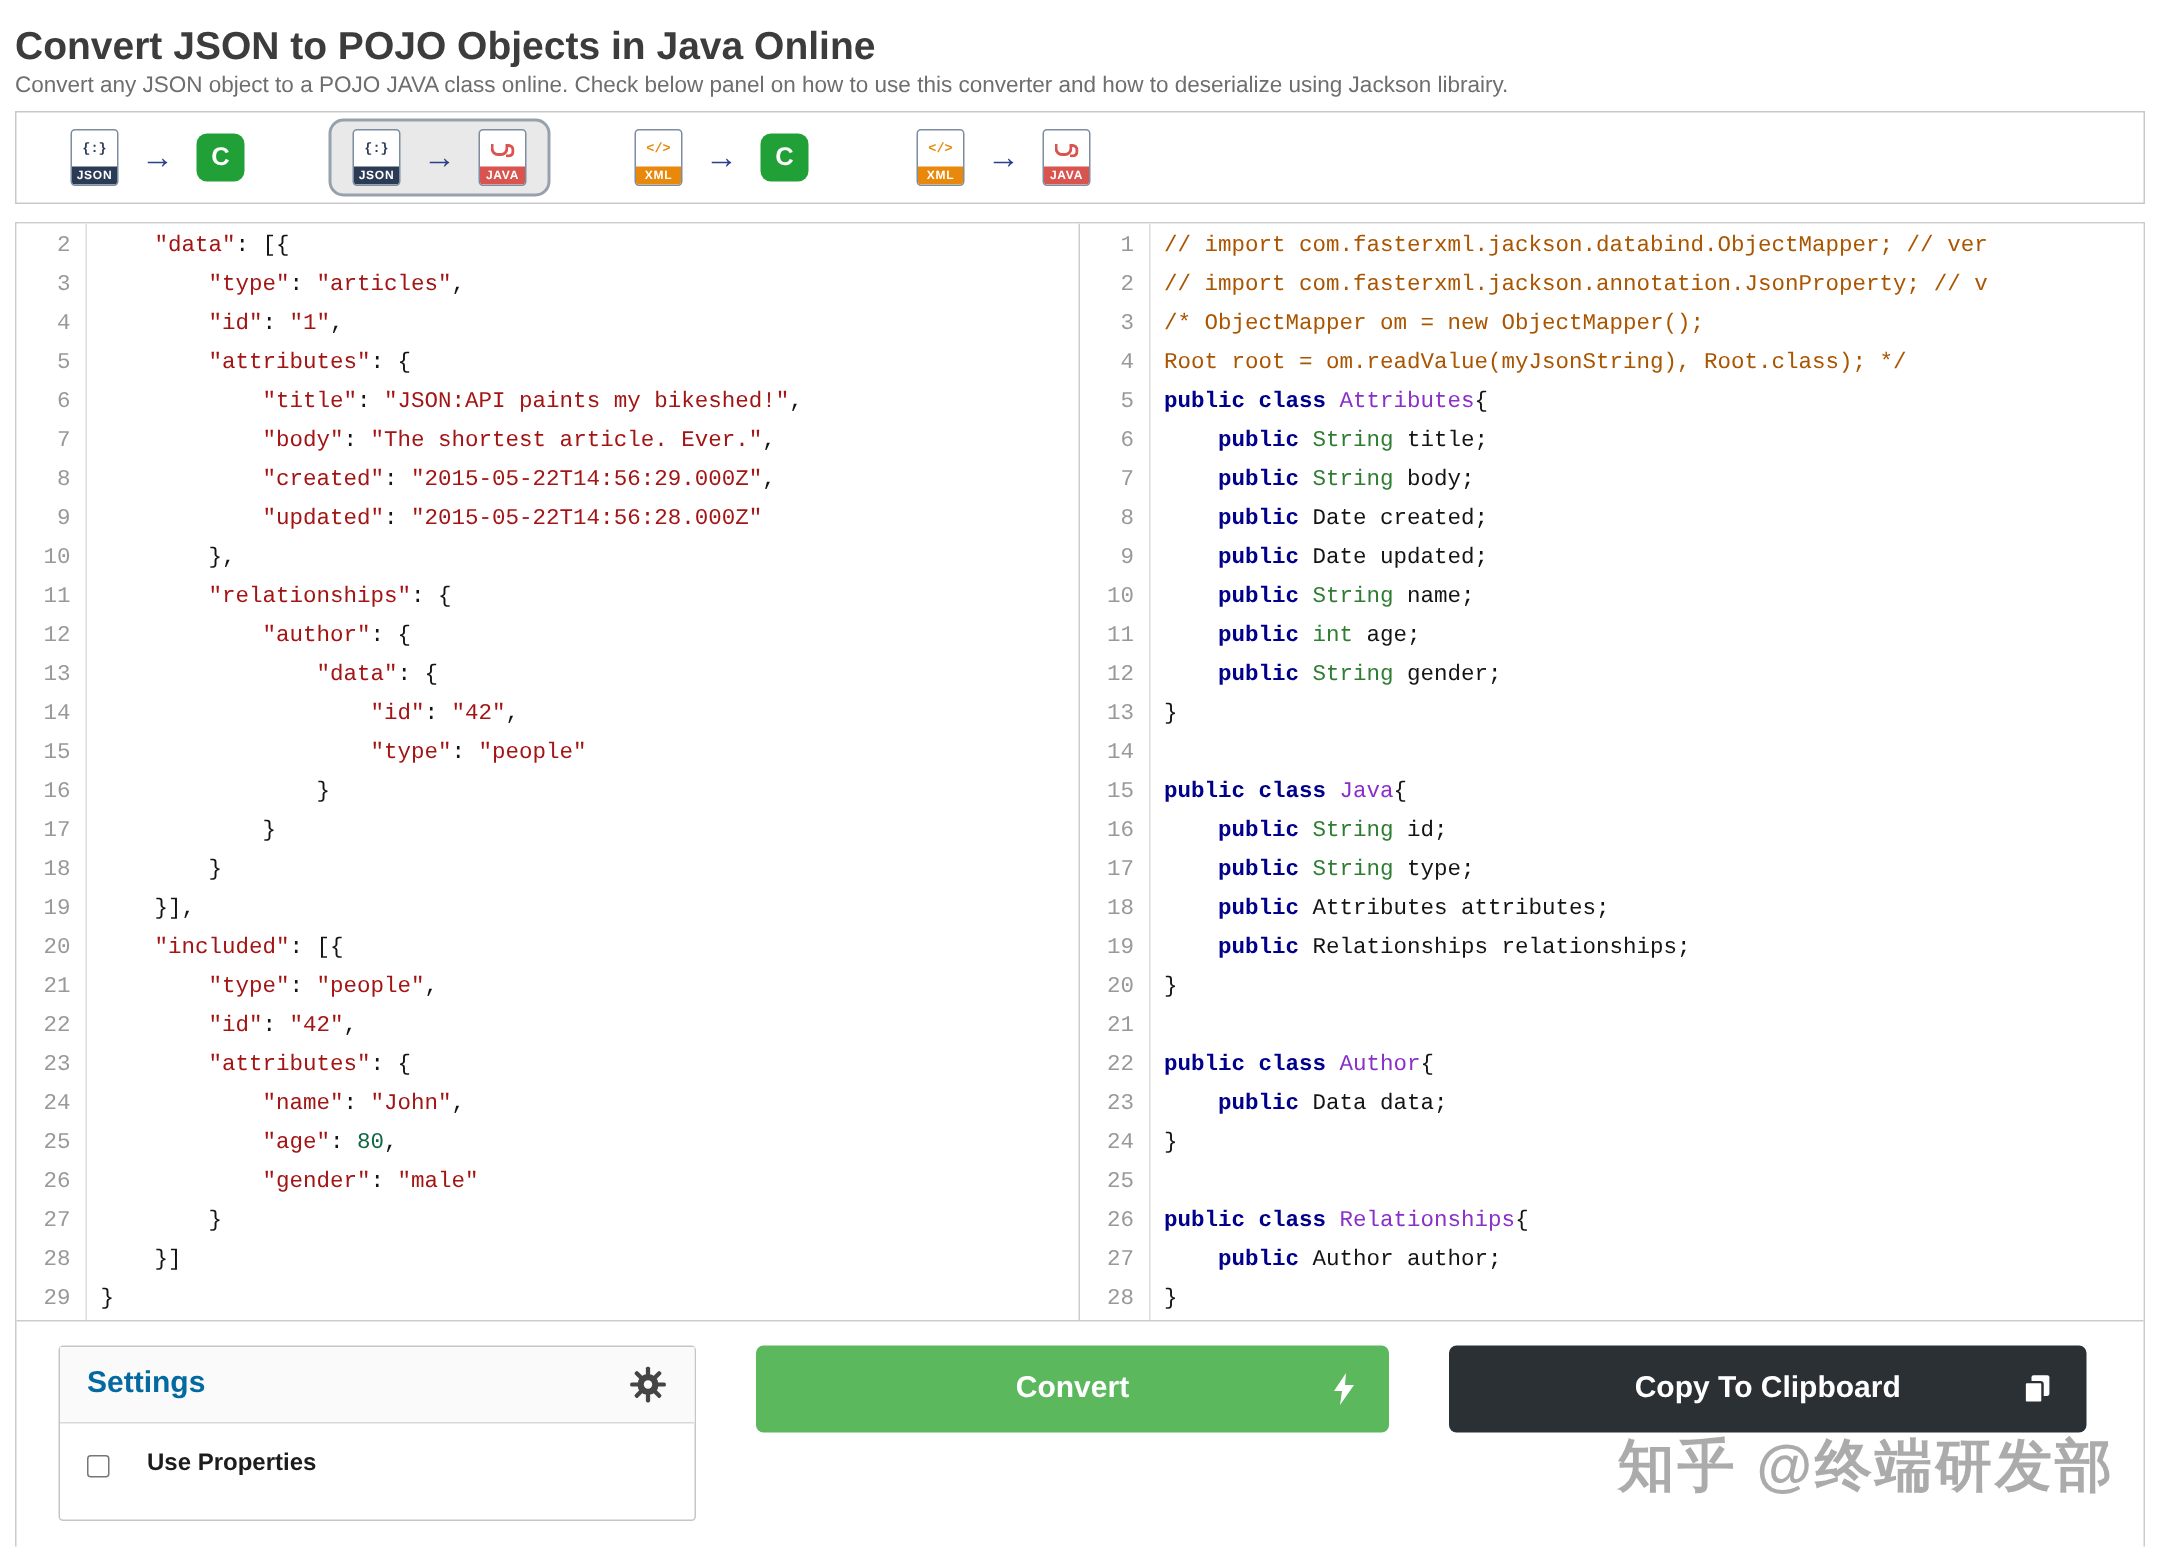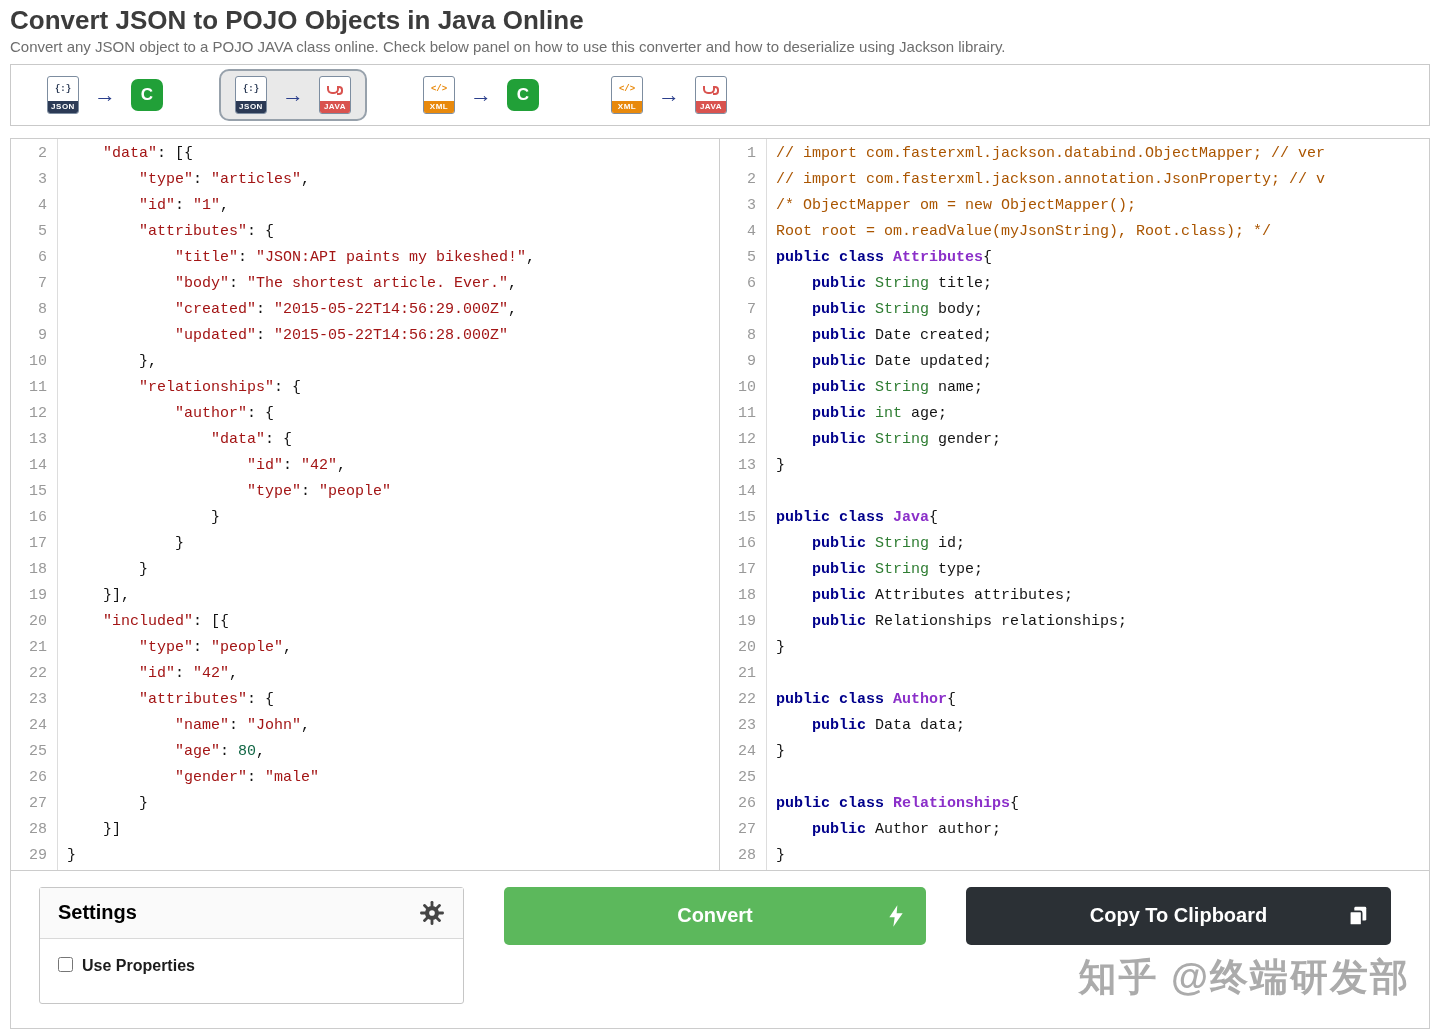--- a/index.html
+++ b/index.html
@@ -3,21 +3,21 @@
 <meta charset="utf-8">
 <style>
   *{box-sizing:border-box;margin:0;padding:0}
   html,body{background:#fff}
   body{
     width:1440px;height:1031px;position:relative;overflow:hidden;
     font-family:"Liberation Sans",sans-serif;color:#222;
     --convert-green:#5cb85c;--copy-dark:#2b3035;
     --json-badge:#2b3a55;--xml-badge:#e8890c;--java-badge:#d9534f;--csharp-green:#21a038;
   }
-  .header{padding:6px 10px 0}
+  .header{padding:16px 10px 0}
   .header h1{font-size:26px;line-height:1.1;color:#3c3c3c;font-weight:bold}
   .subtitle{font-size:15px;line-height:1.2;color:#6e6e6e;margin-top:3px}
 
   
   .toolbar{margin:8px 10px 0;border:1px solid #c9c9c9;height:62px;display:flex;align-items:center;
     padding:0 20px;gap:40px;background:#fff}
   .conv-group{display:flex;align-items:center;gap:15px;border:2px solid transparent;
     padding:5px 14px;border-radius:10px;cursor:pointer}
   .conv-group.selected{border-color:#97a1ab;background:#e9e9e9}
   .conv-arrow{font-size:22px;color:#2b3f8c;font-weight:bold;line-height:1}
@@ -47,32 +47,32 @@
   .editor.left{border-right:1px solid #ccc}
   .editor::before{content:'';position:absolute;left:46px;top:0;bottom:0;width:1px;background:#ddd}
   .code-line{display:flex;white-space:pre;height:26px}
   .gutter-num{flex:0 0 46px;text-align:right;padding-right:10px;color:#999}
   .line-content{padding-left:10px}
   .tok-plain{color:#141414}
   .tok-string{color:#a31515}
   .tok-number{color:#116644}
   .tok-comment{color:#aa5500}
   .tok-keyword{color:#00008b;font-weight:bold}
-  .tok-classname{color:#8b2fc9;font-weight:bold}
+  .tok-classname{color:#8b2fc9;font-weight:normal}
   .tok-type{color:#2e7d32;font-weight:normal}
 
   
   .controls{display:flex;align-items:flex-start;gap:40px;padding:16px 28px 24px;position:relative}
   .settings-panel{width:425px;border:1px solid #c6c6c6;border-radius:3px;background:#fff}
   .settings-header{display:flex;justify-content:space-between;align-items:center;
     padding:12px 18px;border-bottom:1px solid #d9d9d9;background:#fafafa}
-  .settings-title{color:#000000;font-weight:bold;font-size:20px}
+  .settings-title{color:#0369a1;font-weight:bold;font-size:20px}
   .gear{display:flex}
   .settings-body{padding:18px 18px 28px}
-  .opt-label{display:flex;align-items:flex-start;gap:9px;font-weight:bold;font-size:16px;color:#1c1c1c;cursor:pointer}
+  .opt-label{display:flex;align-items:flex-end;gap:25px;font-weight:bold;font-size:16px;color:#1c1c1c;cursor:pointer}
   .opt-label input{width:15px;height:15px}
   .btn{height:58px;border:none;border-radius:5px;color:#fff;font-weight:bold;font-size:20px;
     font-family:Liberation Sans, sans-serif;display:flex;align-items:center;justify-content:center;position:relative;cursor:pointer}
   .btn.convert{width:422px;background:var(--convert-green)}
   .btn.copy{width:425px;background:var(--copy-dark)}
   .btn-icon{position:absolute;right:22px;top:50%;transform:translateY(-50%);display:flex}
 
   .watermark{position:absolute;right:30px;bottom:28px;font-size:38px;font-weight:bold;
     color:#8f8f8f;opacity:.75;letter-spacing:2px;pointer-events:none}
 </style>

